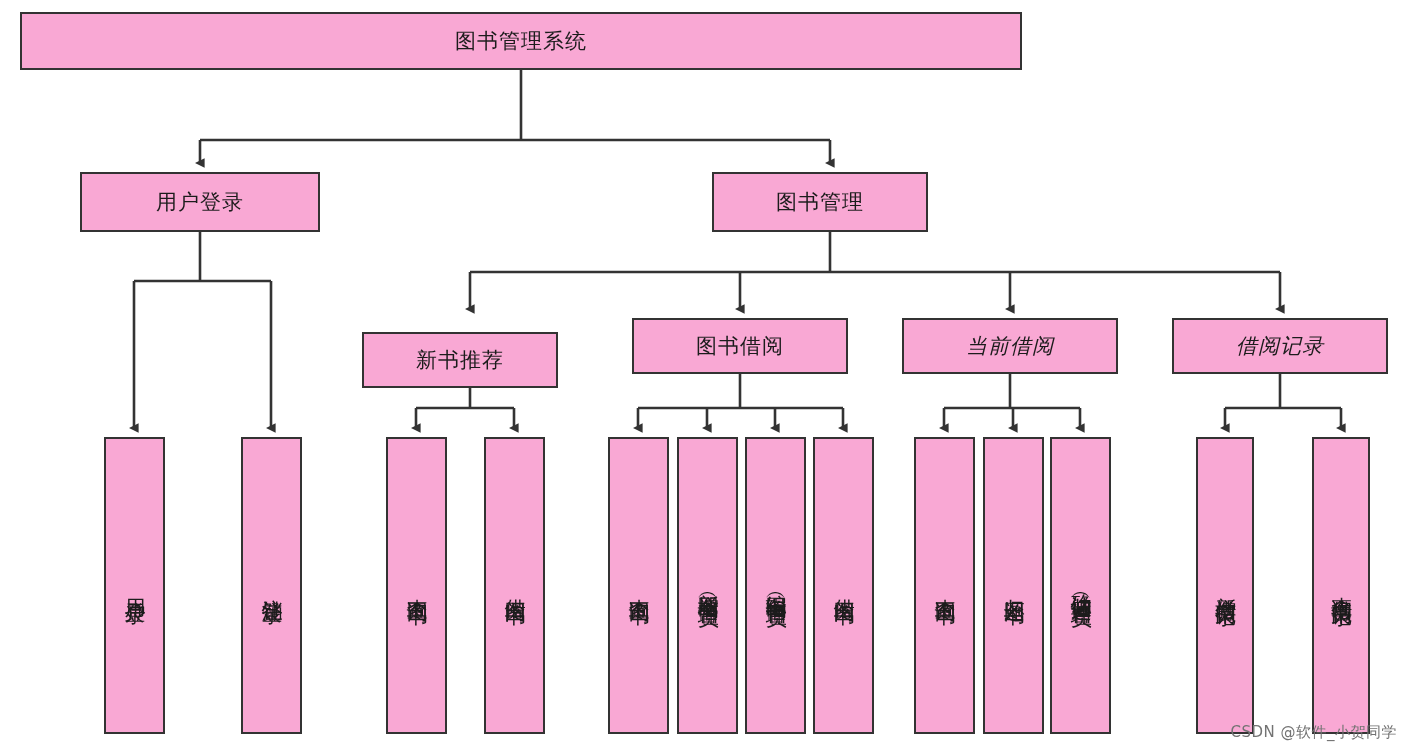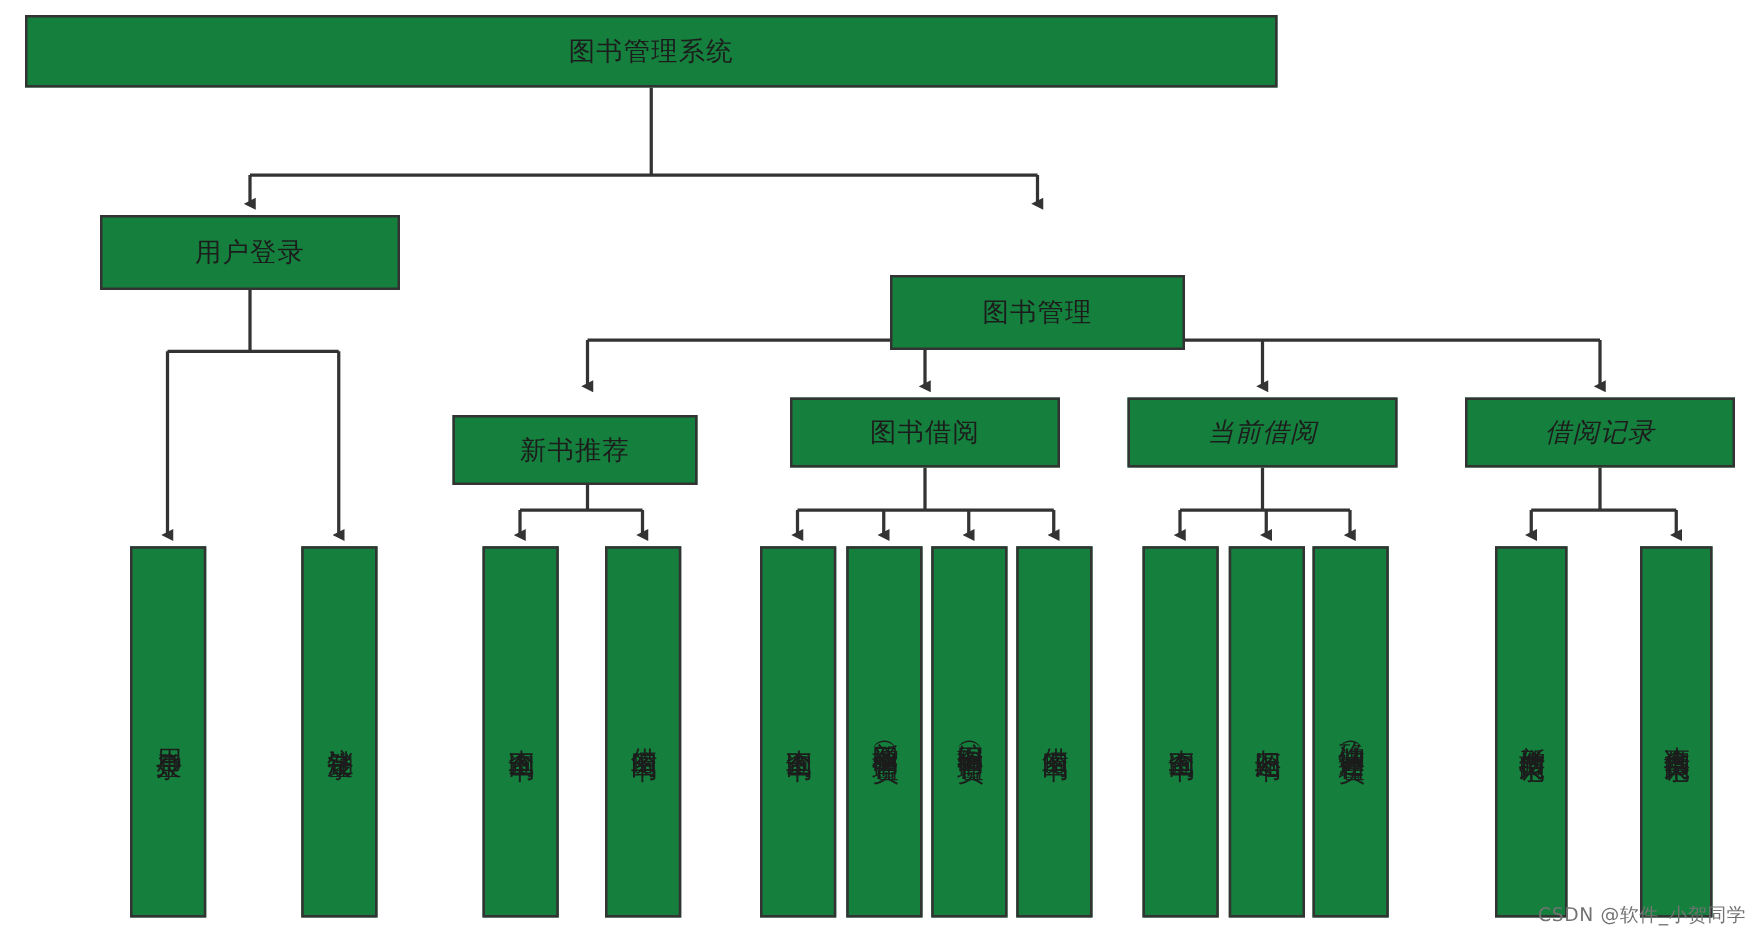--- a/index.html
+++ b/index.html
@@ -21,21 +21,21 @@
     position: absolute;
     left: 0;
     top: 0;
     width: 1405px;
     height: 747px;
   }
   .node {
     position: absolute;
     box-sizing: border-box;
     border: 2.2px solid #333333;
-    background: #15803d;
+    background: #f9a8d4;
     display: flex;
     align-items: center;
     justify-content: center;
     color: #1c1c1c;
   }
   .node-h {
     font-size: 21px;
     letter-spacing: 1px;
     white-space: nowrap;
   }
@@ -118,21 +118,21 @@
     </g>
   </svg>
 
   <div id="nodes">
       <div class="node node-h" style="left: 20px; top: 12px; width: 1002px; height: 58px;">
         <span>图书管理系统</span>
       </div>
       <div class="node node-h" style="left: 80px; top: 172px; width: 240px; height: 60px;">
         <span>用户登录</span>
       </div>
-      <div class="node node-h" style="left: 712px; top: 172px; width: 236px; height: 60px; margin-top: 48px;">
+      <div class="node node-h" style="left: 712px; top: 172px; width: 216px; height: 60px;">
         <span>图书管理</span>
       </div>
       <div class="node node-h" style="left: 362px; top: 318px; width: 196px; height: 56px; margin-top: 14px;">
         <span>新书推荐</span>
       </div>
       <div class="node node-h" style="left: 632px; top: 318px; width: 216px; height: 56px;">
         <span>图书借阅</span>
       </div>
       <div class="node node-h" style="left: 902px; top: 318px; width: 216px; height: 56px; font-style: italic;">
         <span>当前借阅</span>

